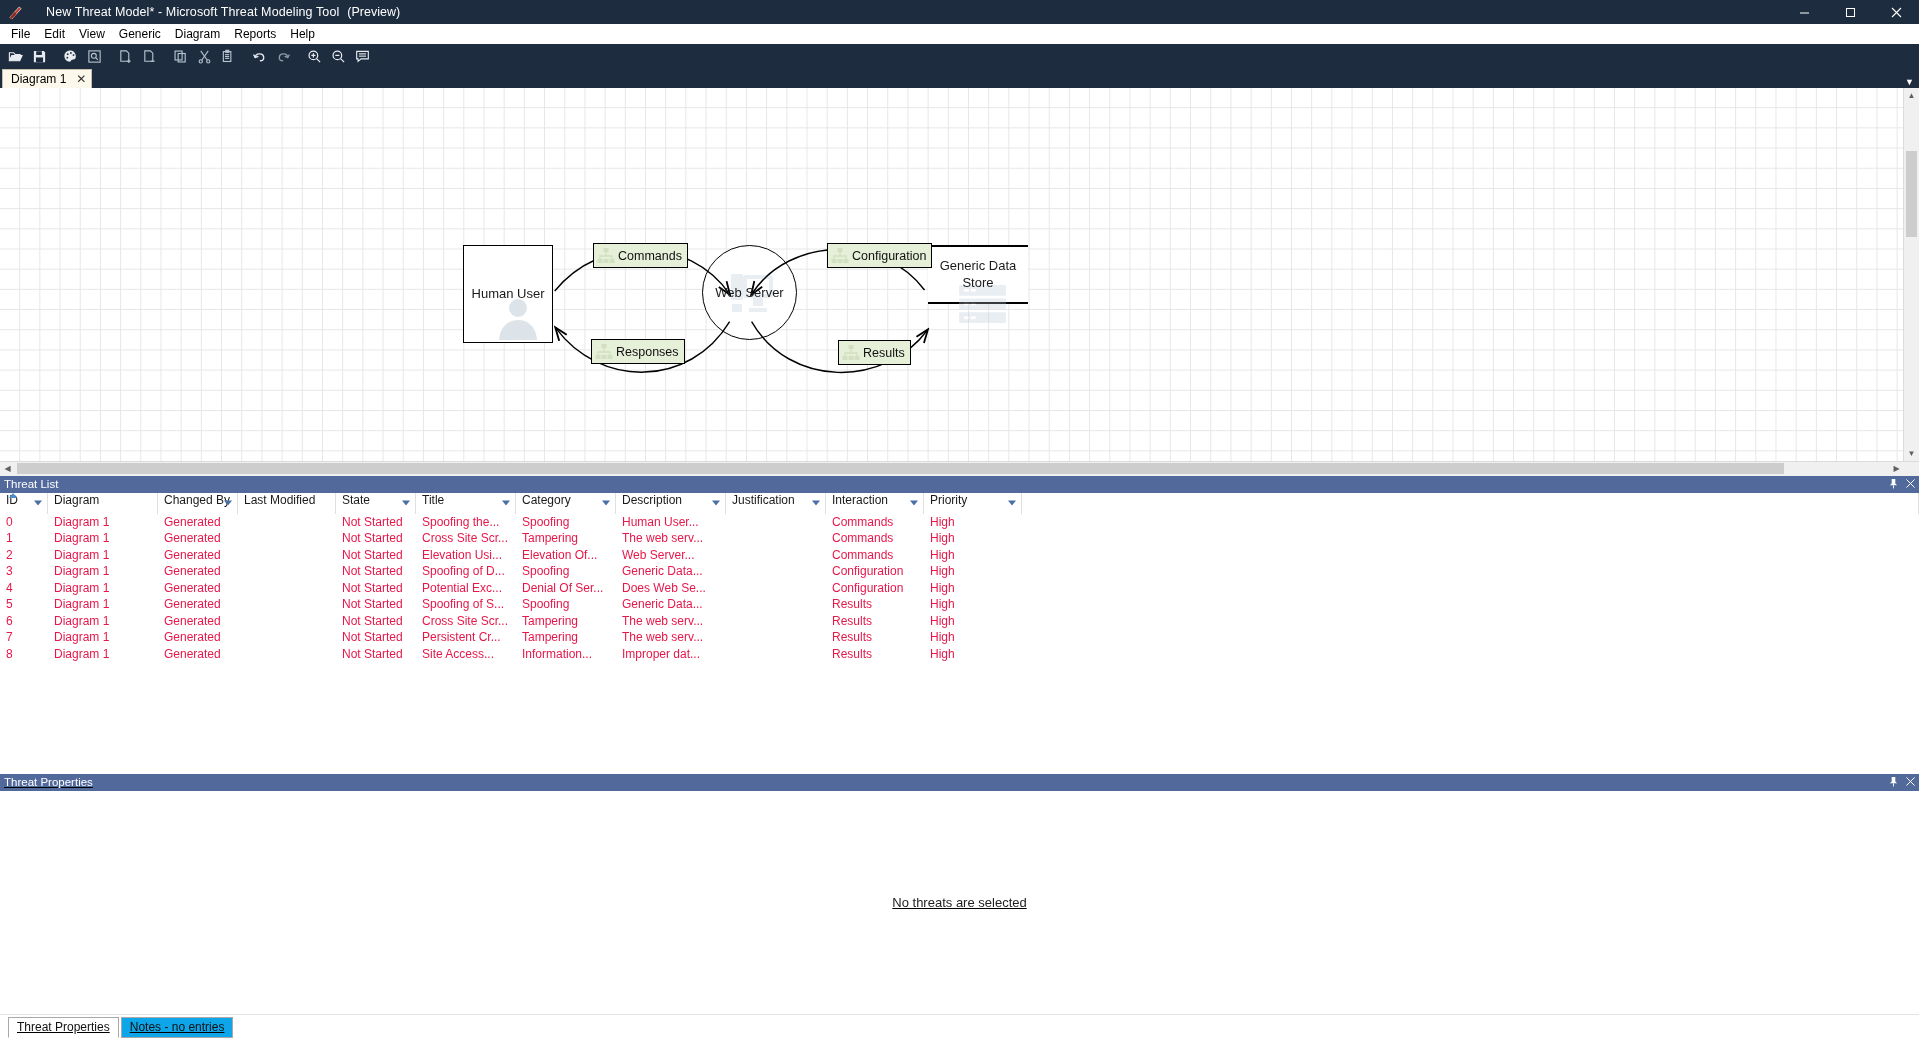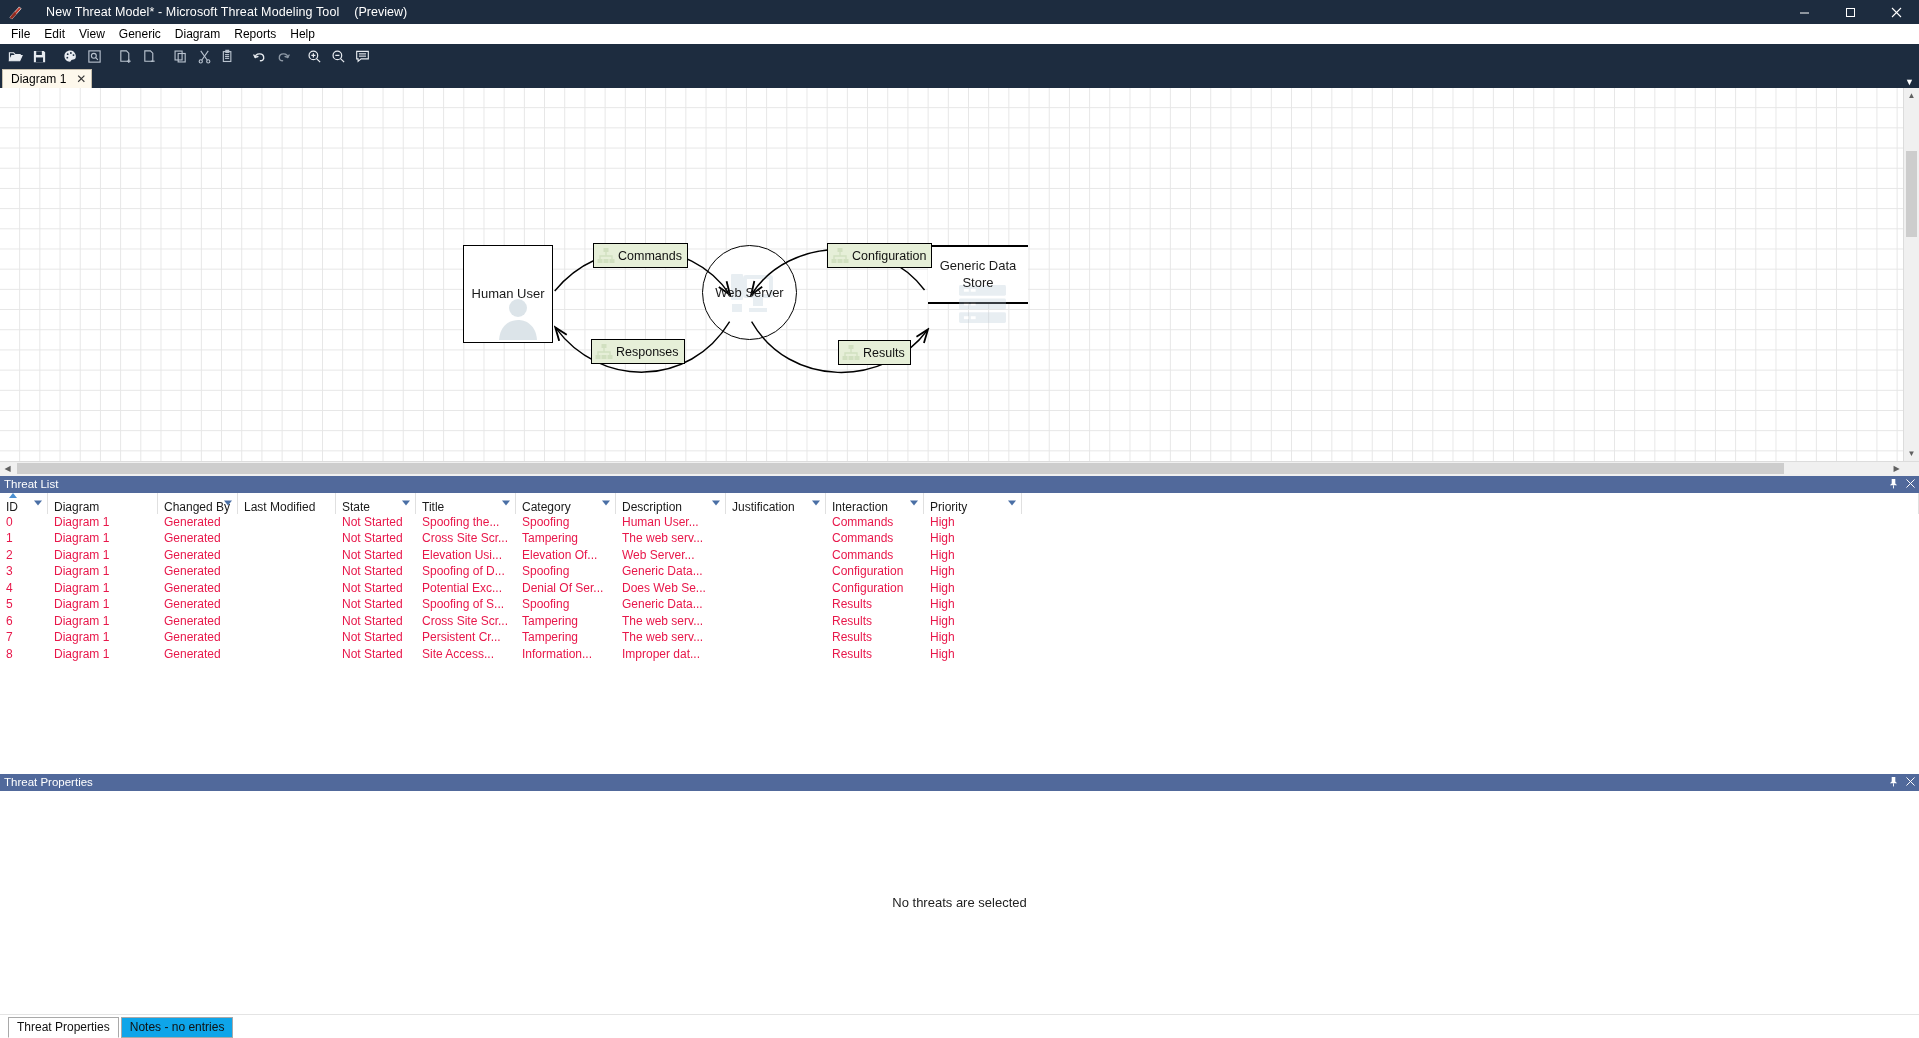--- a/index.html
+++ b/index.html
@@ -14,21 +14,21 @@
   .app { width: 1919px; height: 1038px; display: flex; flex-direction: column; background:#fff; }
 
   
   .titlebar {
     height: 24px; background:#1d2c3f; color:#ffffff;
     display:flex; align-items:center; flex:0 0 24px;
     font-size: 12px; position: relative;
   }
   .tb-icon { width: 22px; display:flex; align-items:center; justify-content:center; margin-left:4px; }
   .tb-title { margin-left: 20px; letter-spacing: .1px; font-size: 12.5px; white-space: nowrap;}
-  .tb-preview { margin-left: 15px; font-size: 12.5px;}
+  .tb-preview { margin-left: 8px; font-size: 12.5px;}
   .winbuttons { position:absolute; right:0; top:0; height:24px; display:flex; }
   .winbtn { width: 46px; height:24px; display:flex; align-items:center; justify-content:center;
             color:#fff; font-size: 13px; }
 
   
   .menubar {
     height: 20px; flex: 0 0 20px; background:#ffffff; display:flex; align-items:center;
     font-size: 12px; color:#000; padding-left: 4px; border-bottom: 0;
   }
   .menuitem { padding: 2px 7px; cursor: default; }
@@ -115,39 +115,39 @@
     height: 17px; flex:0 0 17px; background:#51699b; color:#fff; font-size:11.5px;
     display:flex; align-items:center; padding-left: 4px; position:relative;
   }
   .panel-header .tools { position:absolute; right:4px; top:0; height:17px; display:flex; gap:8px; align-items:center; font-size:11px;}
 
   
   .threatlist { flex: 0 0 298px; display:flex; flex-direction:column; background:#fff; min-height:0;}
   .grid-head { display:flex; height:21px; flex:0 0 21px; background:#fff; border-bottom:1px solid #d4d4d4; }
   .gh {
     position:relative; border-right:1px solid #e0e0e0; font-size: 12px; color:#1a1a1a;
-    display:flex; align-items:flex-end; padding-left:6px; background:#fff; height:21px;
+    display:flex; align-items:flex-start; padding-left:6px; background:#fff; height:21px;
   }
   .gh .flt { position:absolute; right:5px; top:50%; transform: translateY(-50%);
              width:0;height:0;border-left:4px solid transparent;border-right:4px solid transparent;
              border-top:5px solid #4a6fa5; }
   .gh .sortasc { position:absolute; left: 9px; top: 0px;
              width:0;height:0;border-left:4px solid transparent;border-right:4px solid transparent;
              border-bottom:5px solid #4a8fd1; }
   .grid-body { flex:1 1 auto; overflow:hidden; background:#fff; }
   .row { display:flex; height:16.5px; font-size:12px; color:#e8174a; }
   .row .cell { border-right:1px solid transparent; padding-left:6px; display:flex; align-items:center;
                overflow:hidden; white-space:nowrap; }
   .statusbar {
     flex:0 0 22px; height:22px; background:#f1f1f1; border-top:1px solid #dcdcdc;
     display:flex; align-items:center; font-size:12px; color:#3a3a3a; padding-left: 80px;
   }
 
   
-  .threatprops { flex: 1 1 auto; display:flex; flex-direction:column; min-height:0; background:#fff;}
+  .threatprops { flex: 1 1 auto; display:flex; flex-direction:column; min-height:0; background:#fff;text-decoration:underline;}
   .tp-body { flex:1 1 auto; display:flex; align-items:center; justify-content:center;
              font-size:13px; color:#222; background:#fff;}
   .tp-tabs { flex:0 0 24px; height:24px; display:flex; align-items:flex-end;
              padding-left: 8px; gap:2px; background:#fff; border-top:1px solid #e4e4e4;}
   .tp-tab { font-size:12px; padding: 2px 8px 3px 8px; border:1px solid #a9a9a9; background:#ffffff; color:#111; }
   .tp-tab.active { background:#ffffff; border-bottom-color:#fff; }
   .tp-tab.inactive { background:#0ea5e9; }
 </style>
 </head>
 <body>

